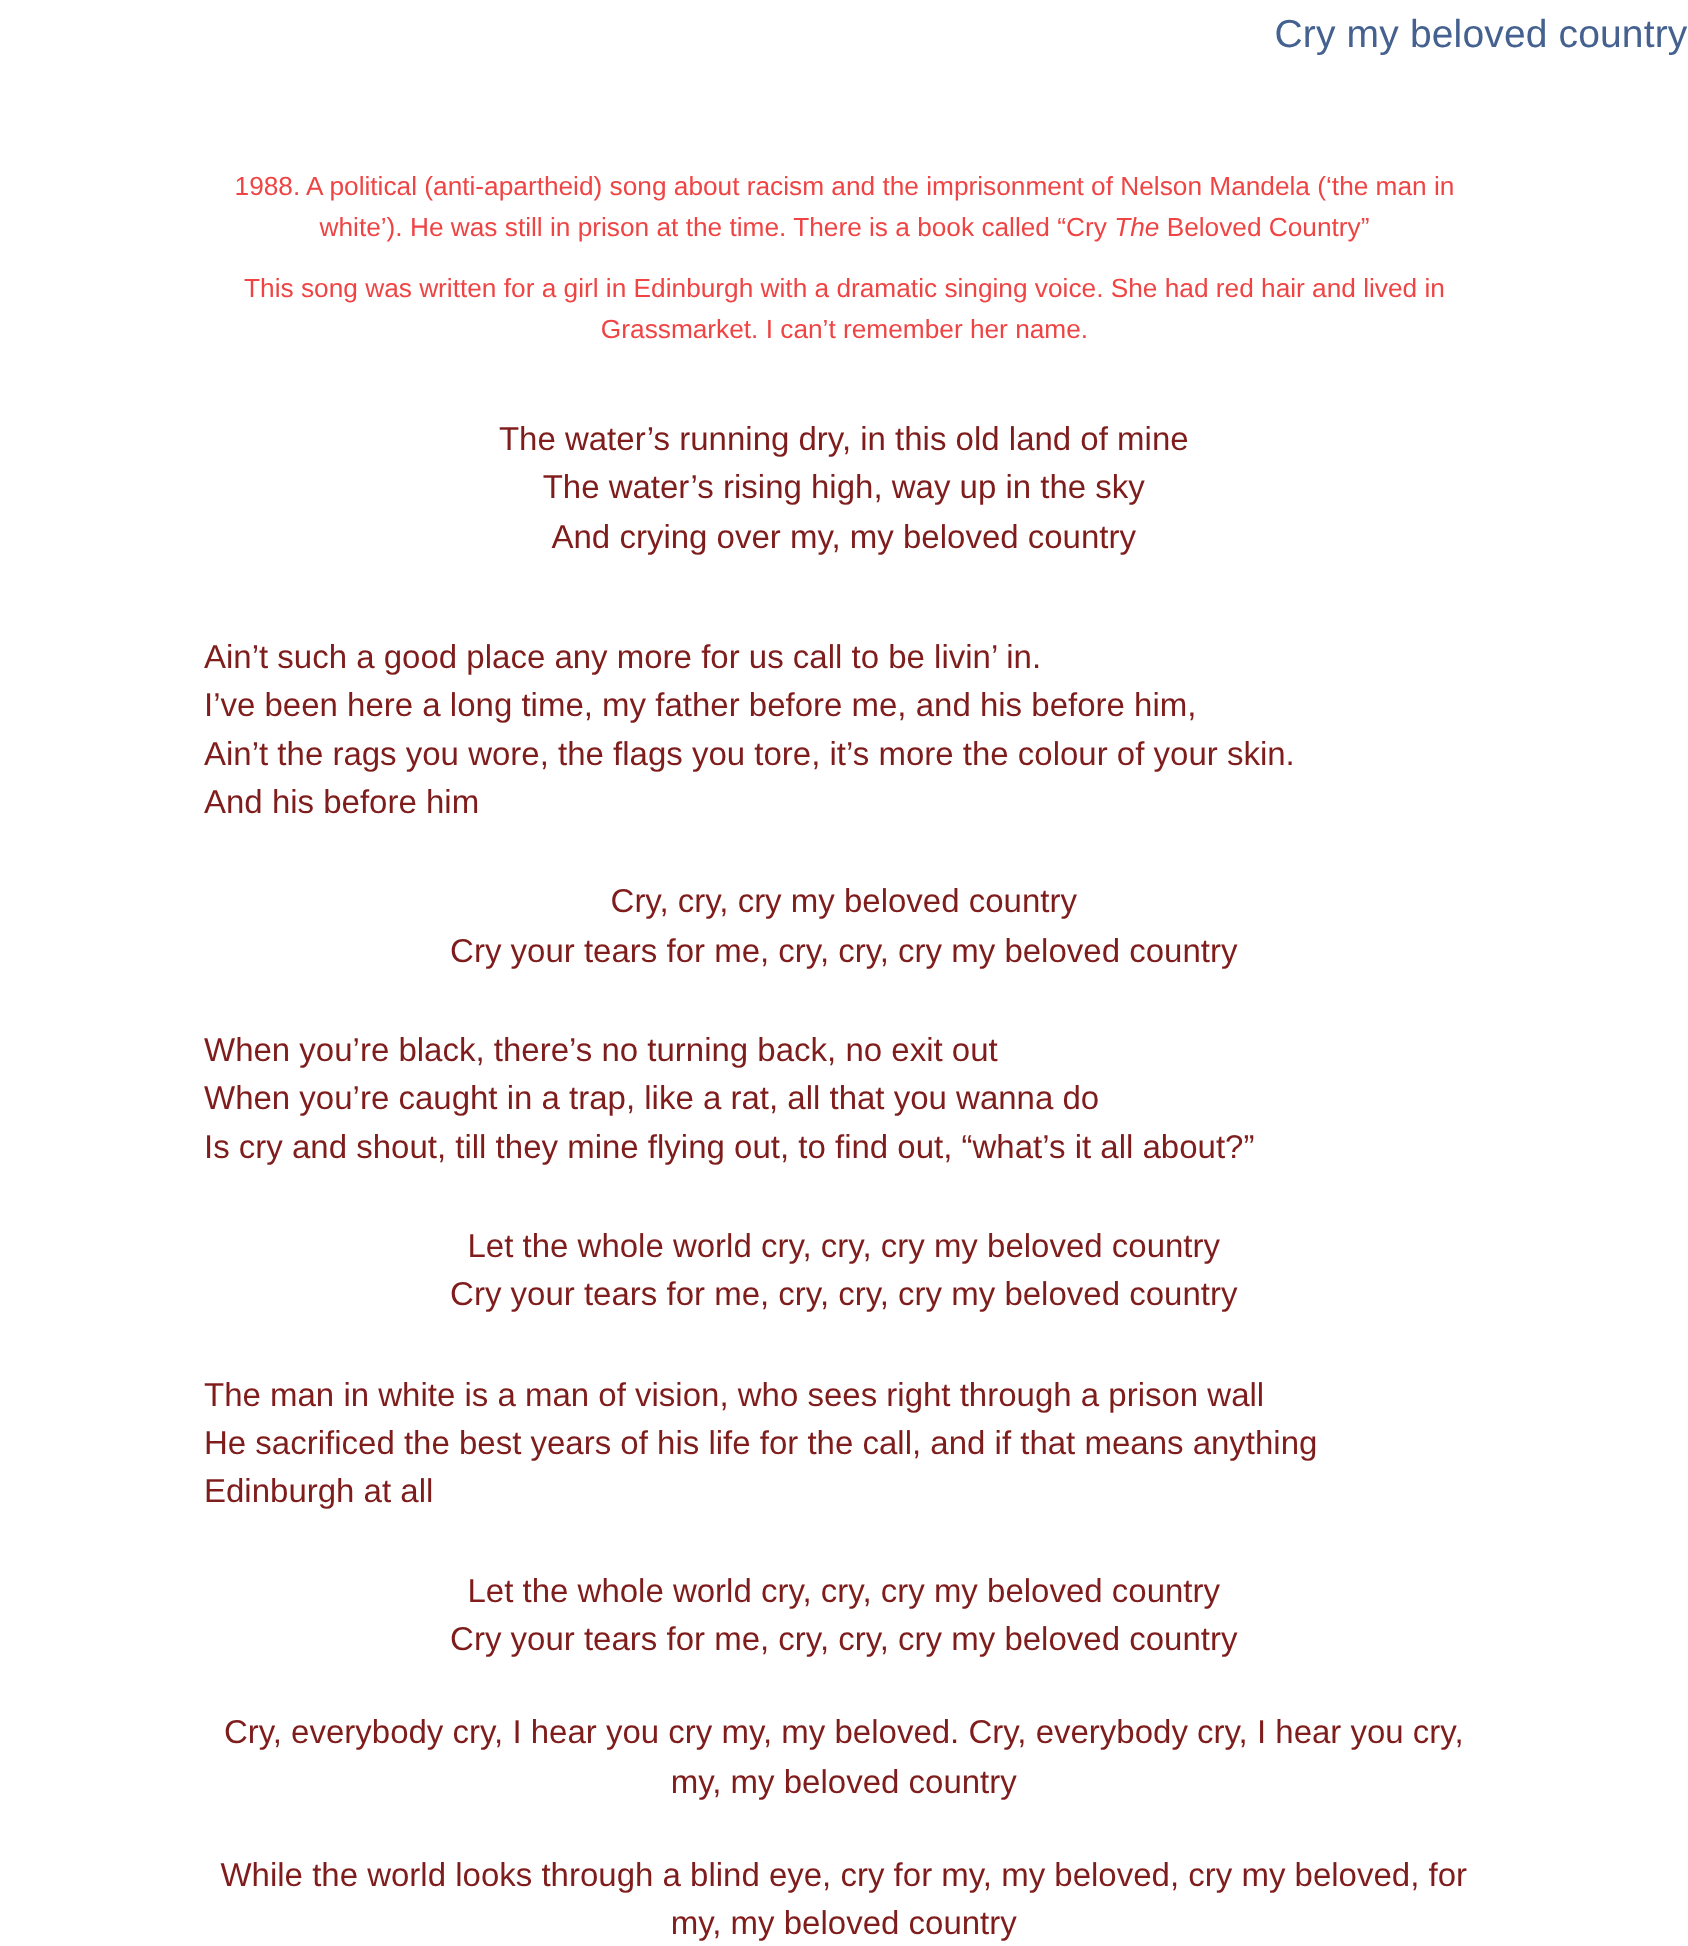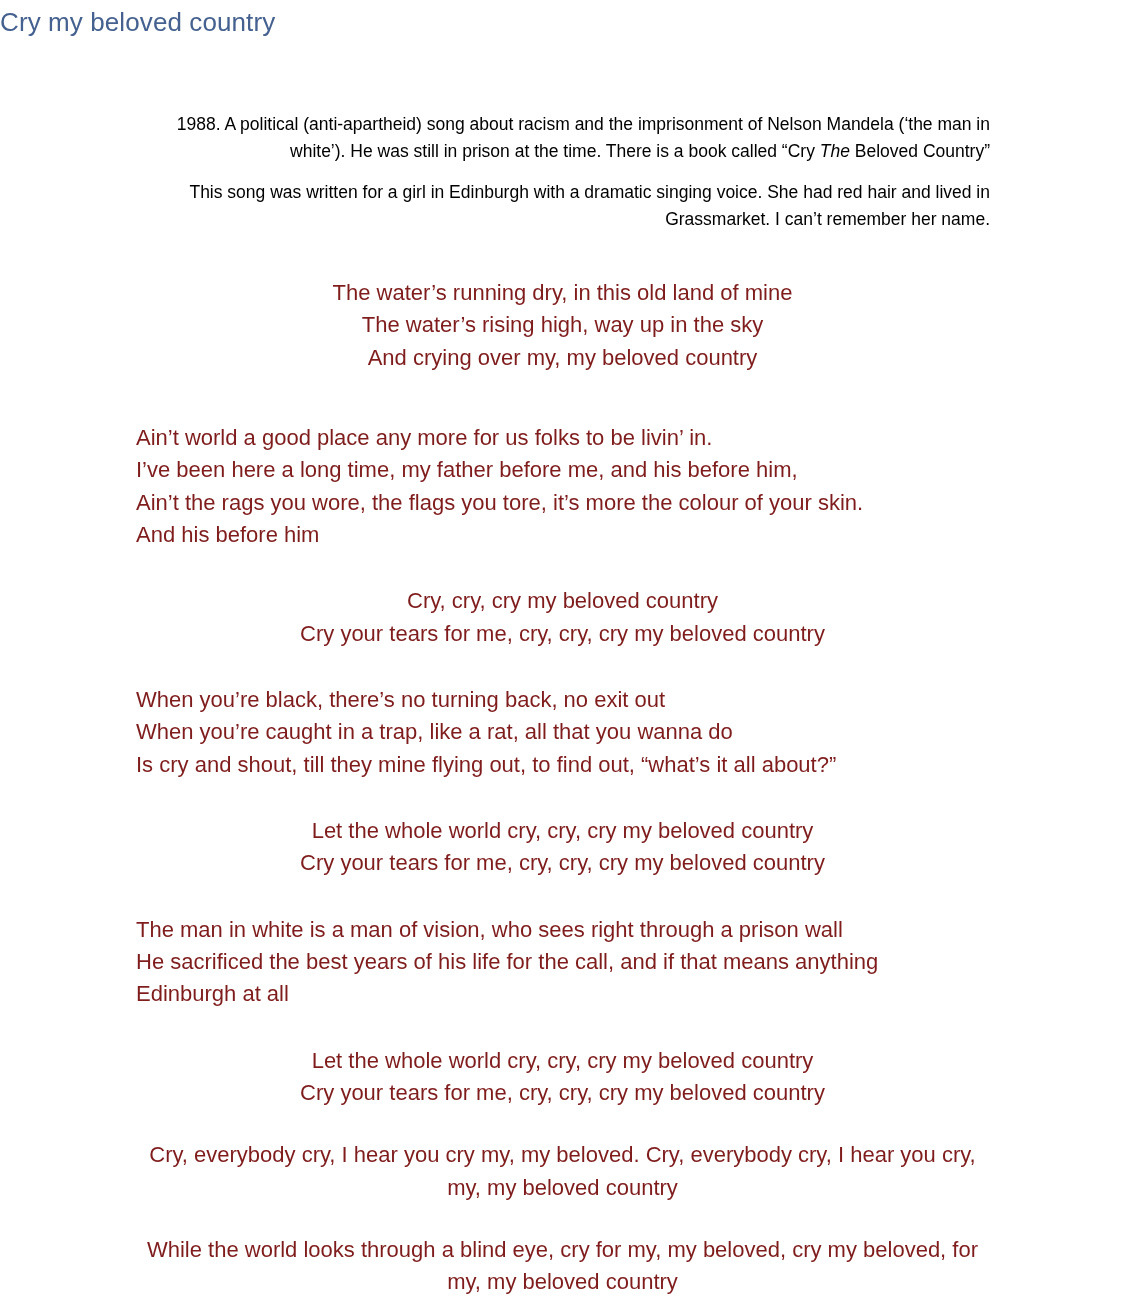--- a/index.html
+++ b/index.html
@@ -21,39 +21,39 @@
     min-height: 1297px;
     box-sizing: border-box;
     padding: 0;
     background: #ffffff;
   }
 
   
   .doc-title {
     margin: 0;
     padding-top: 6px;
-    text-align: left;
+    text-align: right;
     font-size: 26px;
     font-weight: 400;
     line-height: 1.25;
     color: #44618f;
     letter-spacing: 0.1px;
   }
 
   
   .intro {
     margin: 0;
     padding: 0 135px 0 136px;
   }
   .intro p {
     margin: 0 0 14px 0;
     font-size: 17.5px;
     line-height: 1.55;
-    color: #000000;
-    text-align: right;
+    color: #ef4444;
+    text-align: center;
   }
   .intro p:first-child {
     margin-top: 72px;
   }
   .intro em {
     font-style: italic;
   }
 
   
   .lyrics {
@@ -101,21 +101,21 @@
 
     <div class="stanza align-center first-verse">
       <div class="line">The water’s running dry, in this old land of mine</div>
       <div class="line">The water’s rising high, way up in the sky</div>
       <div class="line">And crying over my, my beloved country</div>
     </div>
 
     <div class="gap-xl"></div>
 
     <div class="stanza align-left">
-      <div class="line">Ain’t world a good place any more for us folks to be livin’ in.</div>
+      <div class="line">Ain’t such a good place any more for us call to be livin’ in.</div>
       <div class="line">I’ve been here a long time, my father before me, and his before him,</div>
       <div class="line">Ain’t the rags you wore, the flags you tore, it’s more the colour of your skin.</div>
       <div class="line">And his before him</div>
     </div>
 
     <div class="gap-lg"></div>
 
     <div class="stanza align-center">
       <div class="line">Cry, cry, cry my beloved country</div>
       <div class="line">Cry your tears for me, cry, cry, cry my beloved country</div>

